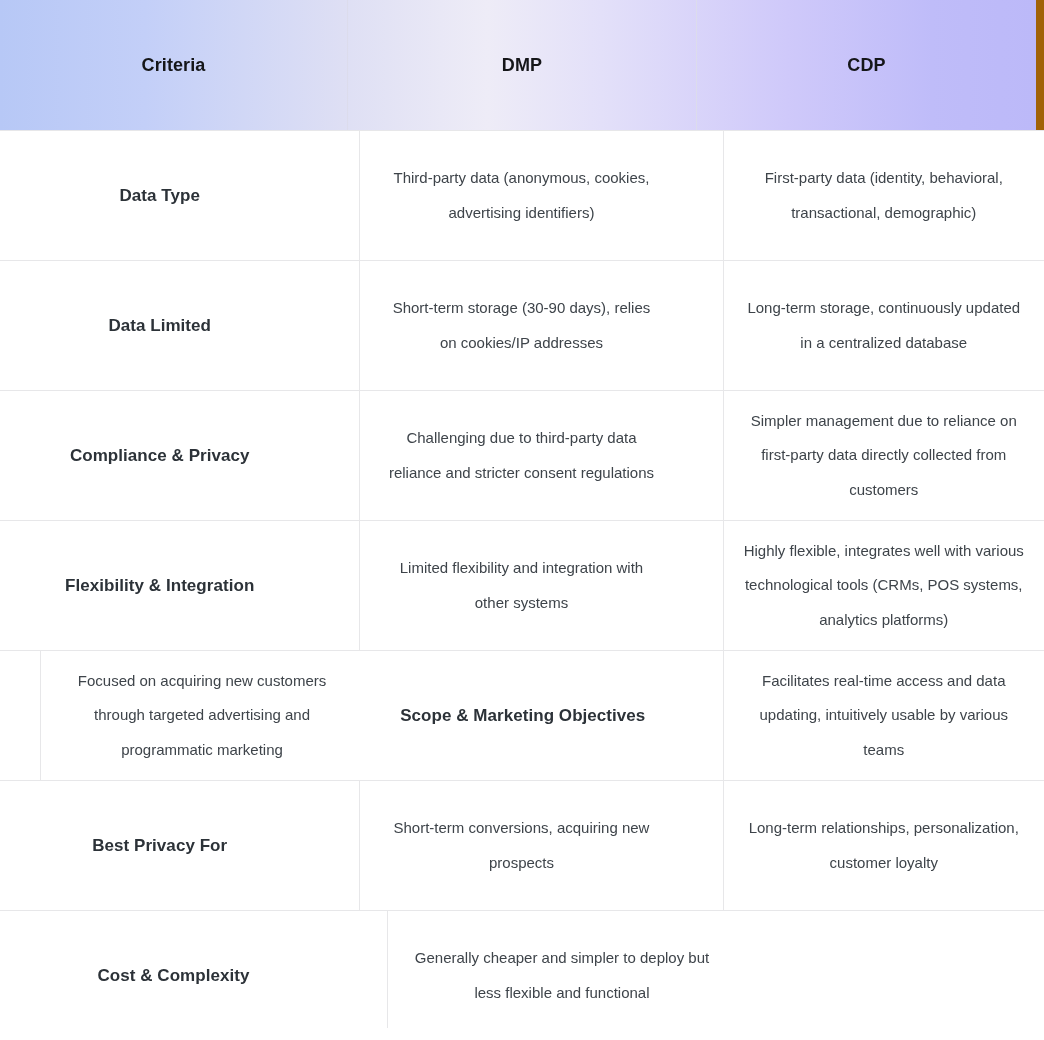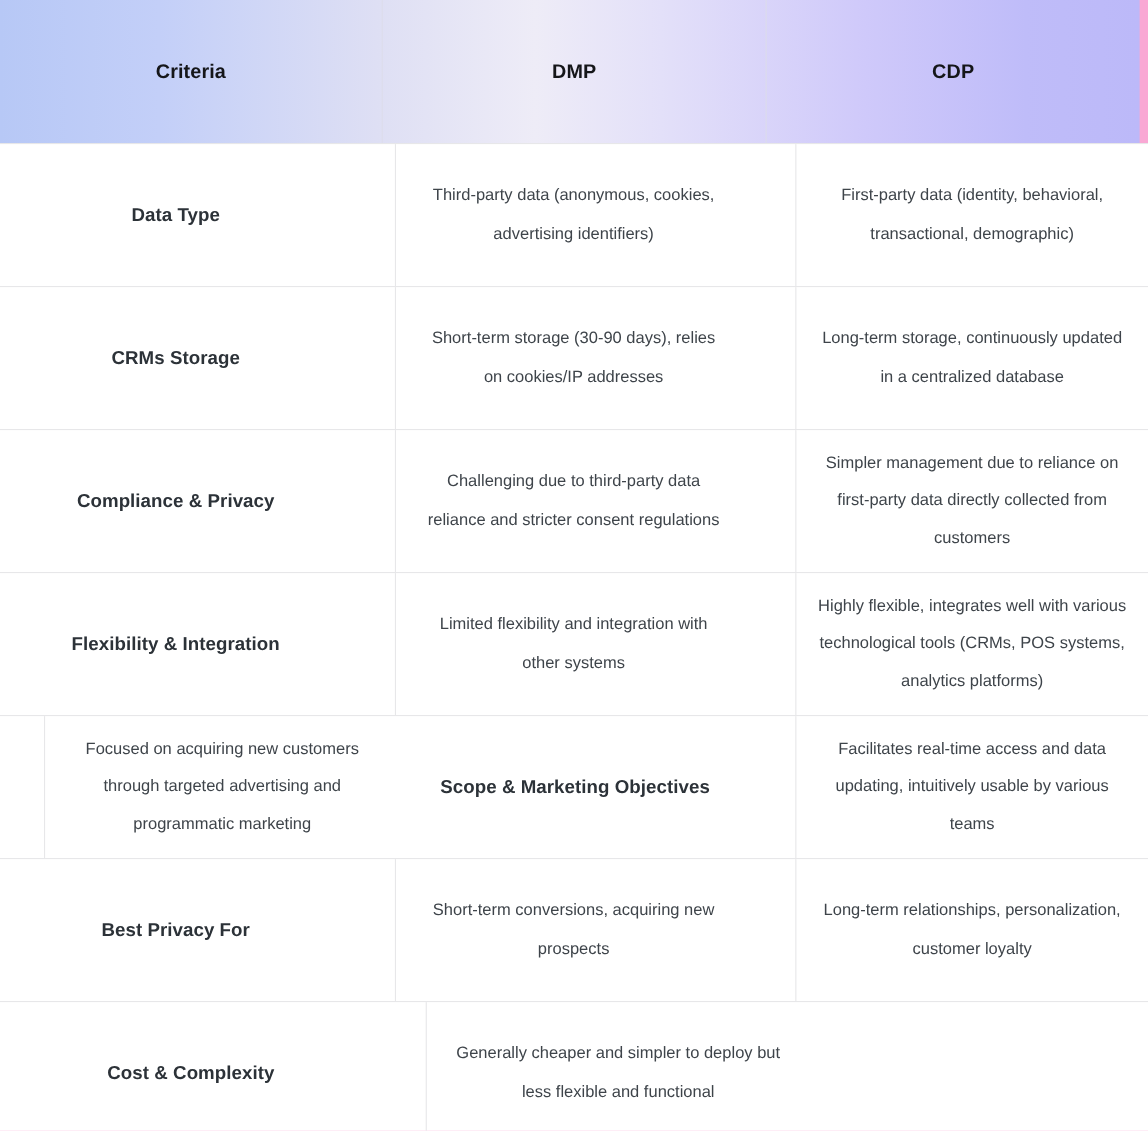--- a/index.html
+++ b/index.html
@@ -9,21 +9,21 @@
     height: 1040px;
     background: #ffffff;
     font-family: "Liberation Sans", sans-serif;
     -webkit-font-smoothing: antialiased;
   }
 
   .comparison-table {
     width: 1044px;
     height: 1028px;
     position: relative;
-    background: #f9a8d4;
+    background: #a16207;
     overflow: hidden;
   }
 
   
   .table-header {
     display: flex;
     width: 1036px;
     height: 130px;
     background: linear-gradient(90deg,
         #b7c8f6 0%,
@@ -119,21 +119,21 @@
 
   <div class="table-body">
 
     <div class="table-row">
       <div class="cell cell-criteria">Data Type</div>
       <div class="cell cell-value col-2">Third-party data (anonymous, cookies, advertising identifiers)</div>
       <div class="cell cell-value col-3">First-party data (identity, behavioral, transactional, demographic)</div>
     </div>
 
     <div class="table-row">
-      <div class="cell cell-criteria">CRMs Storage</div>
+      <div class="cell cell-criteria">Data Limited</div>
       <div class="cell cell-value col-2">Short-term storage (30-90 days), relies on cookies/IP addresses</div>
       <div class="cell cell-value col-3">Long-term storage, continuously updated in a centralized database</div>
     </div>
 
     <div class="table-row">
       <div class="cell cell-criteria">Compliance &amp; Privacy</div>
       <div class="cell cell-value col-2">Challenging due to third-party data reliance and stricter consent regulations</div>
       <div class="cell cell-value col-3">Simpler management due to reliance on first-party data directly collected from customers</div>
     </div>
 

